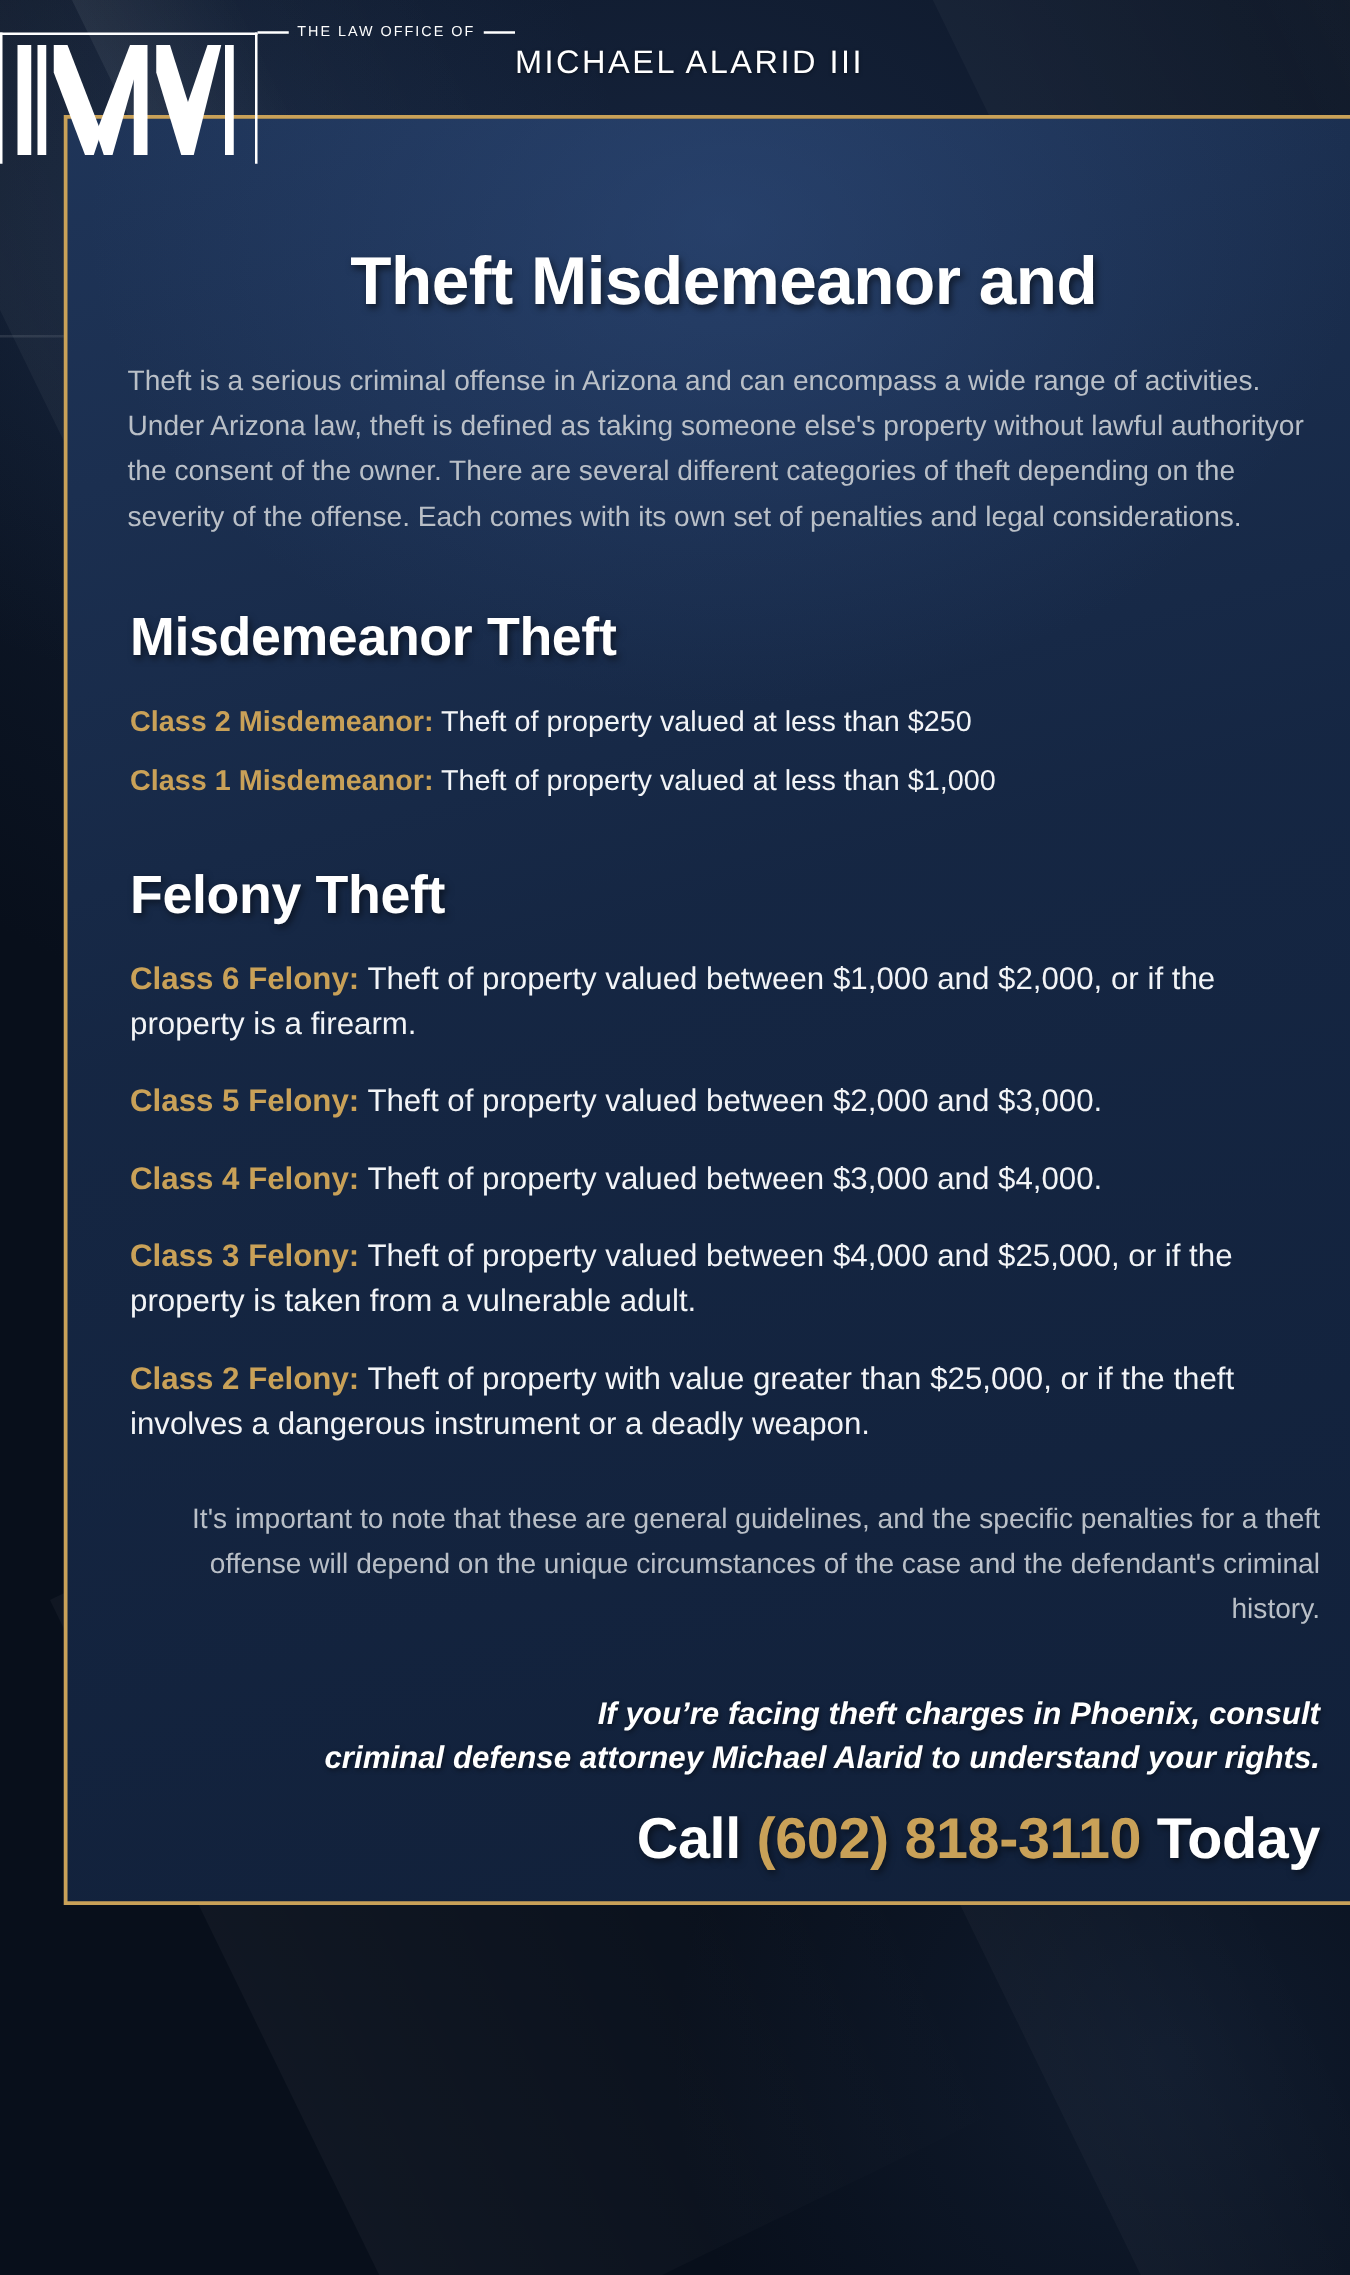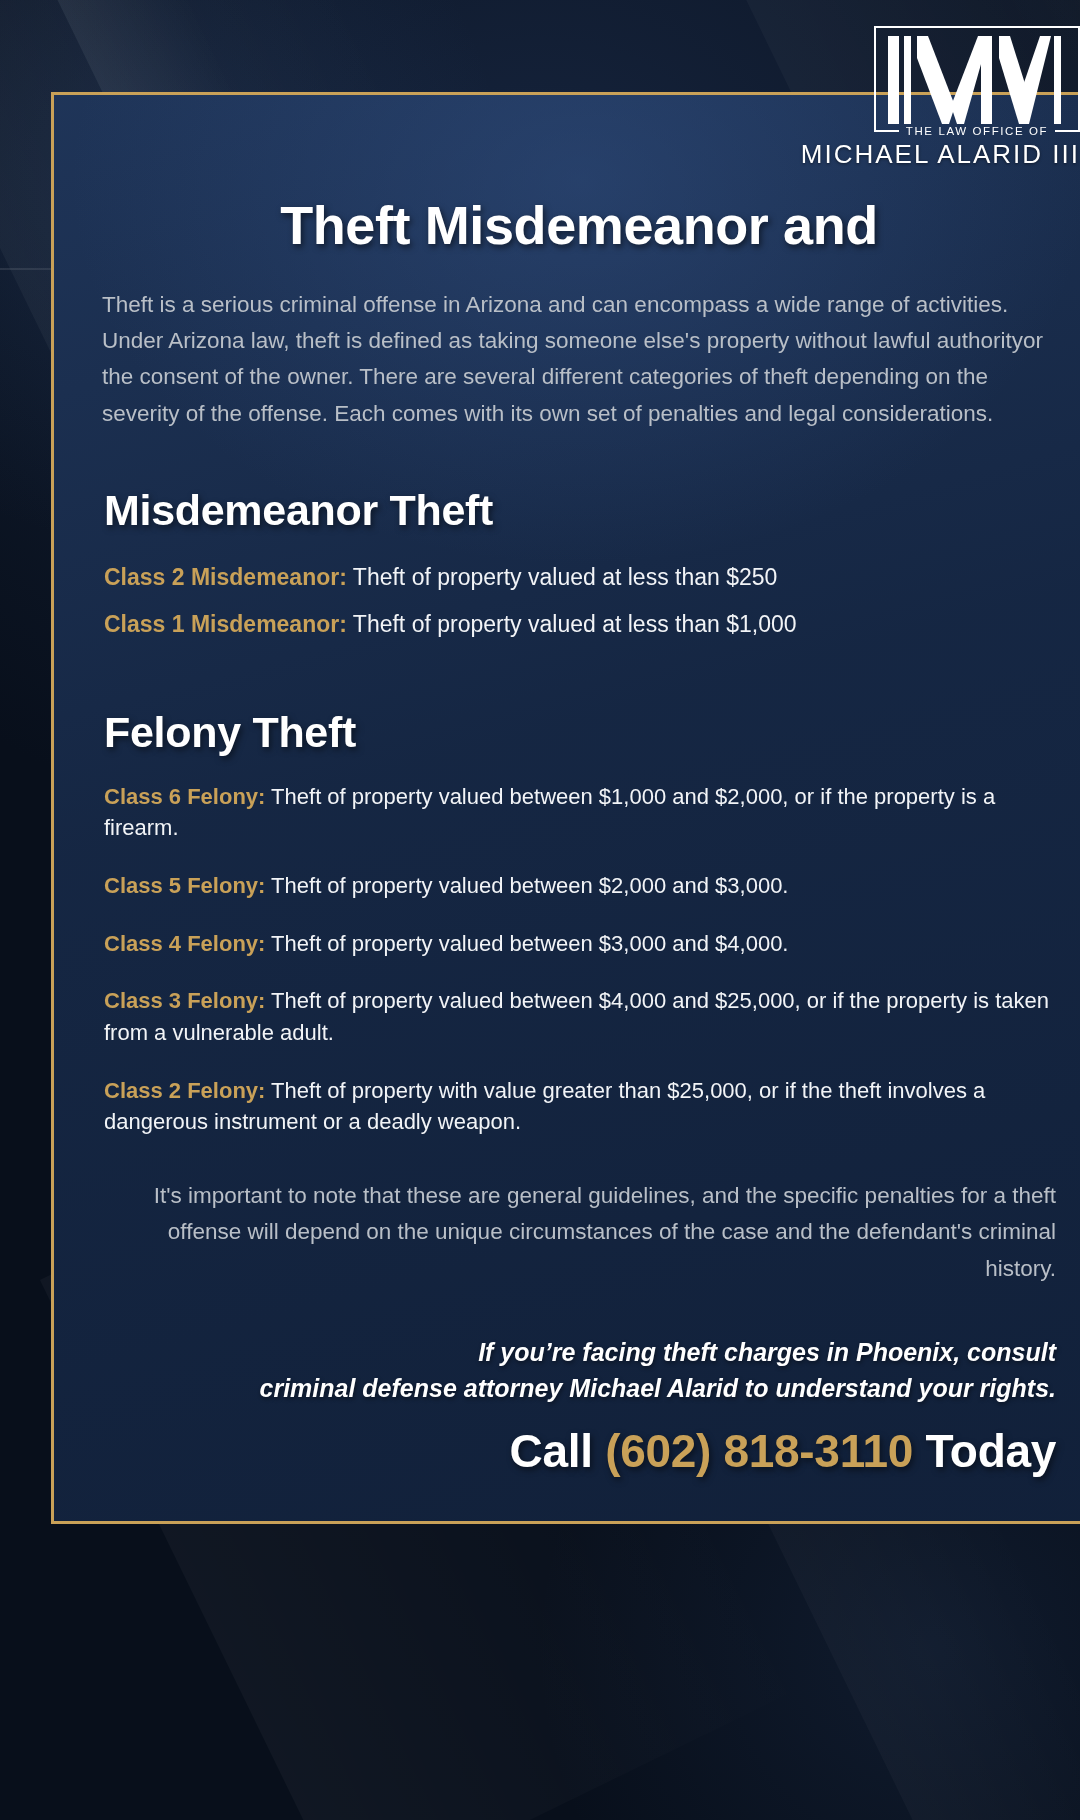--- a/index.html
+++ b/index.html
@@ -45,21 +45,21 @@
     background:radial-gradient(circle, rgba(60,95,150,0.15) 0%, rgba(0,0,0,0) 68%);
   }
   .hairline{
     position:absolute; left:0; top:268px; width:330px; height:2px;
     background:linear-gradient(90deg, rgba(255,255,255,0.10), rgba(255,255,255,0));
   }
 
   
   .logo-wrap{
     position:absolute; left:0; right:0; top:26px;
-    display:flex; flex-direction:column; align-items:flex-end; z-index:6;
+    display:flex; flex-direction:row; align-items:flex-start; z-index:6;
   }
   .logo-mark{
     width:206px; height:105px;
     border:2px solid #ffffff;
     border-bottom:none;
     position:relative;
     display:flex; align-items:flex-start; justify-content:center;
   }
   .logo-mark svg{ display:block; margin-top:4px; }
   .logo-tagline{
@@ -128,30 +128,30 @@
   h2.section{
     color:#ffffff;
     font-size:43px;
     font-weight:bold;
     letter-spacing:-0.3px;
     text-shadow:2px 3px 6px rgba(0,0,0,.5);
   }
   .lead{ color:#c9a158; font-weight:bold; }
   .item{
     color:#f2f4f7;
-    font-size:22px;
+    font-size:25px;
     line-height:1.44;
   }
   .mis-list{ margin-top:26px; }
   .mis-list .item{ margin-bottom:14px; font-size:23px; }
   .fel-list{ margin-top:24px; }
   .fel-list .item{ margin-bottom:26px; }
 
   .sec-misdemeanor{ margin-top:54px; padding-left:2px; }
-  .sec-felony{ margin-top:66px; padding-left:2px; }
+  .sec-felony{ margin-top:50px; padding-left:2px; }
   .closing{ margin-top:40px; }
   .closing p{
     color:#b9bfc7; font-size:22.5px; line-height:1.62;text-align:right;
   }
 
   .cta{ margin-top:48px; text-align:right; }
   .cta-line{
     color:#ffffff;
     font-size:25px;
     font-style:italic;

